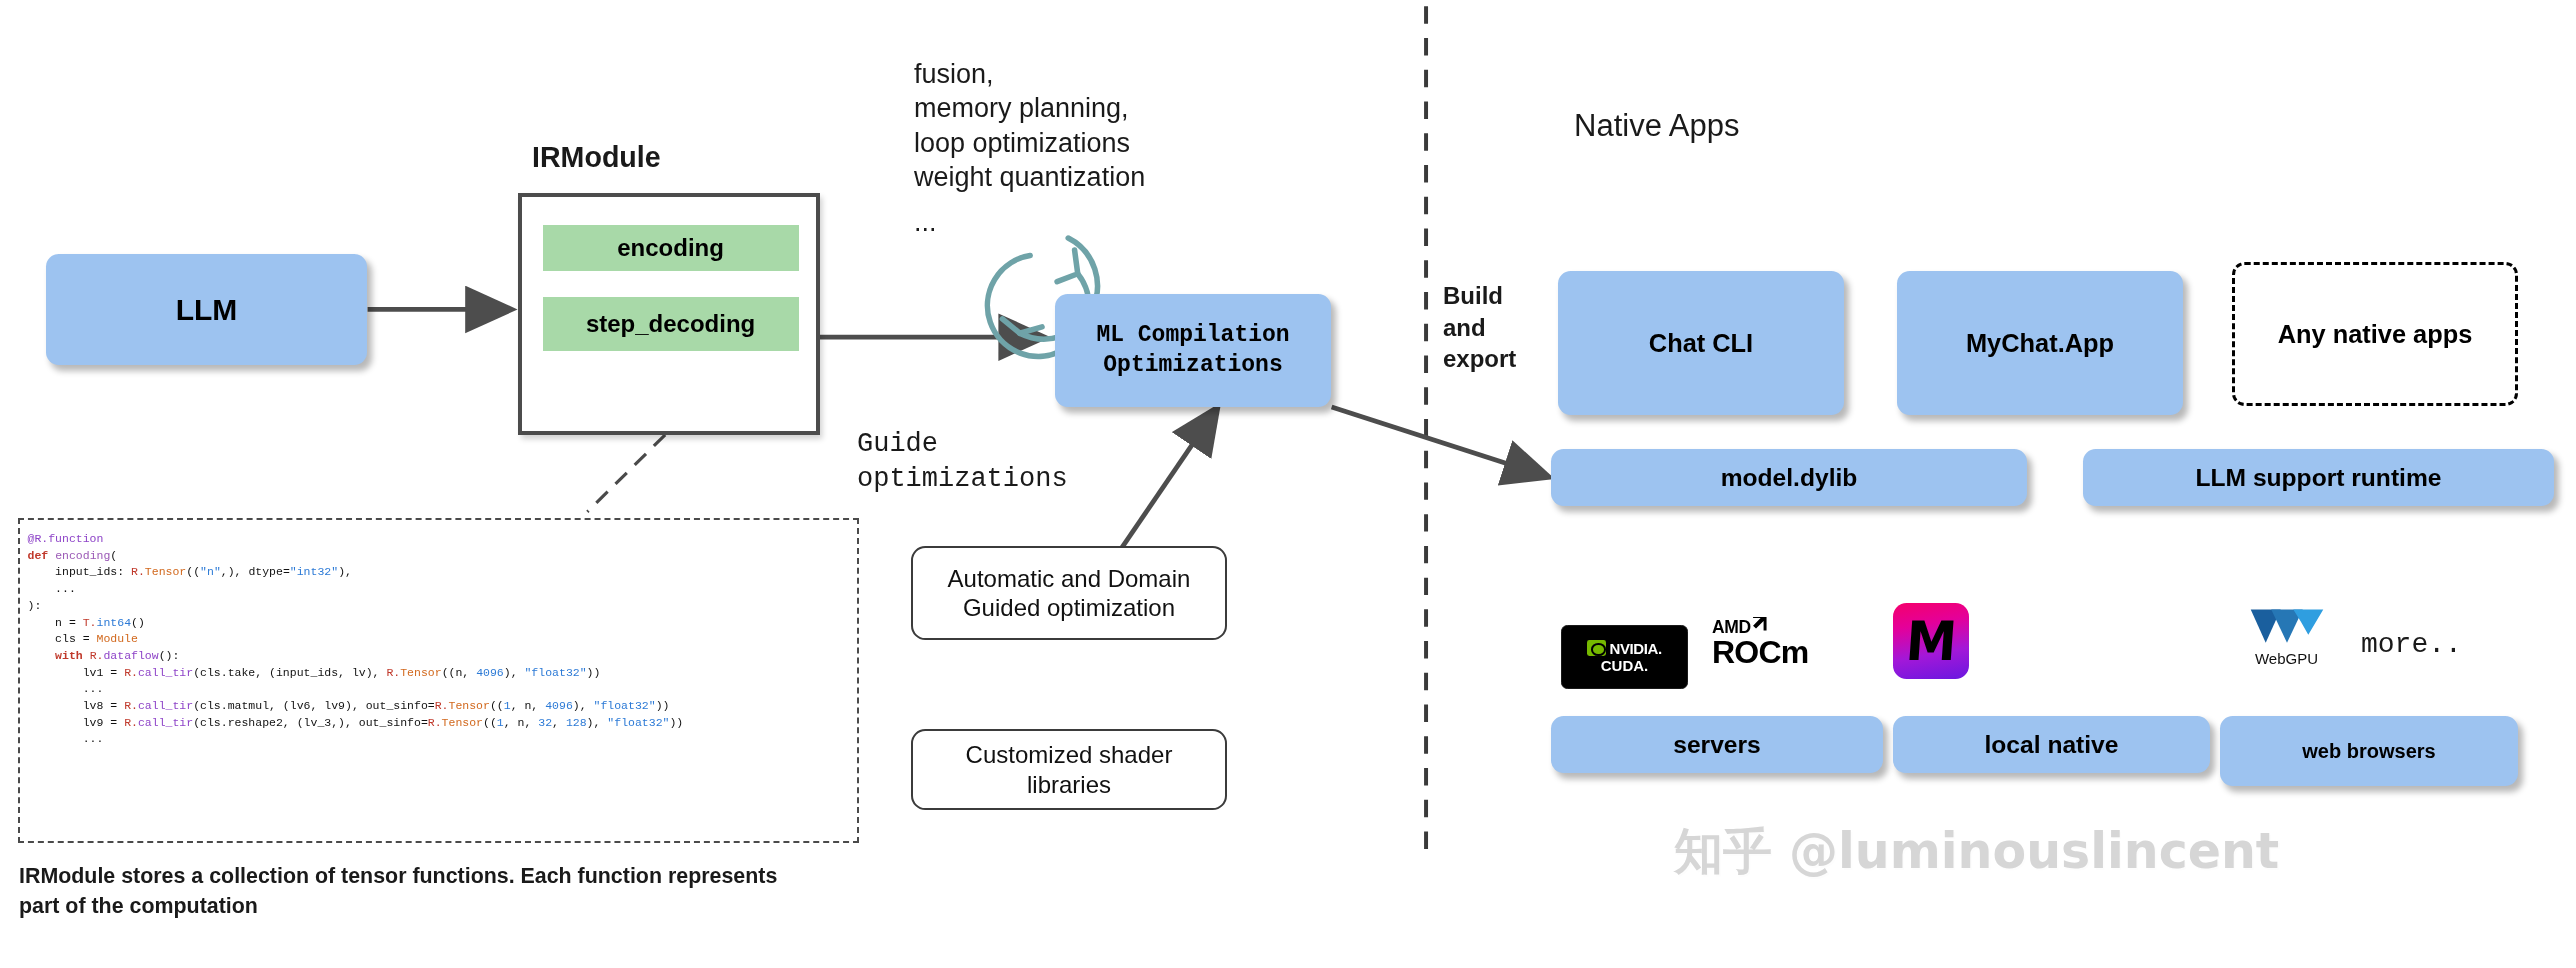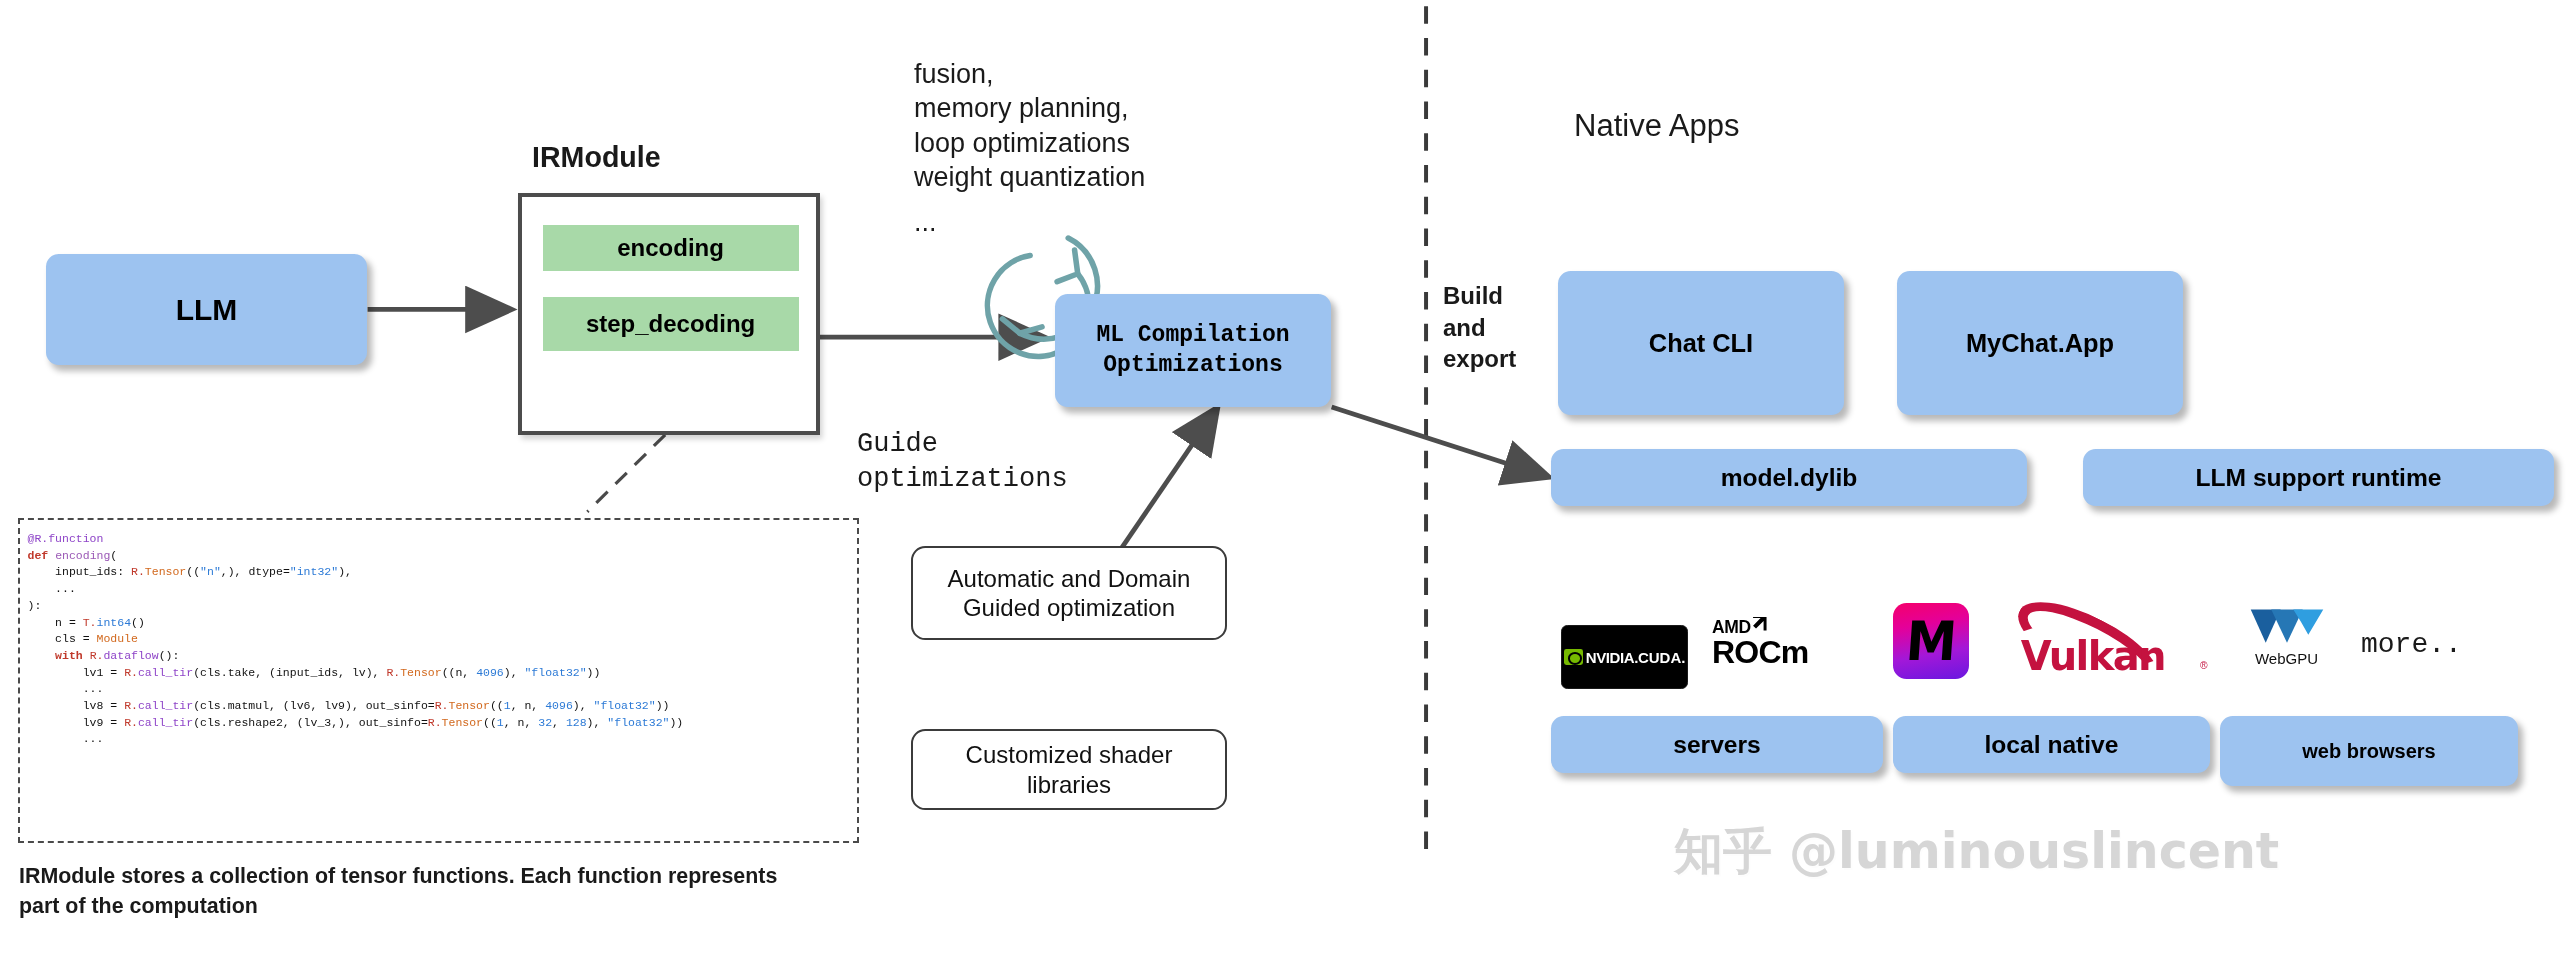--- a/index.html
+++ b/index.html
@@ -107,21 +107,21 @@
   .k-fn  { color: #9b59b6; }
   .k-ns  { color: #c0392b; }
   .k-attr{ color: #8e44c8; }
   .k-num { color: #2c7ad6; }
   .k-str { color: #2c7ad6; }
   .k-orn { color: #d2691e; }
   .nvidia-tile {
     background: #000;
     border-radius: 6.3px;
     border: 1.6px solid #1a1a1a;
-    display: flex; flex-direction: row;
+    display: flex; flex-direction: column;
     align-items: center; justify-content: center;
     color: #fff;
   }
   .nv-top { display: flex; align-items: center; gap: 3.2px; }
   .nv-eye {
     width: 19px; height: 16px;
     background: #76b900;
     border-radius: 2.4px;
     position: relative;
   }
@@ -289,20 +289,23 @@
   </div>
 
   <div class="abs bluebox" style="left:1558px; top:271px; width:286px; height:144px; font-size:25.4px;">
     <span>Chat CLI</span>
   </div>
 
   <div class="abs bluebox" style="left:1897px; top:271px; width:286px; height:144px; font-size:25.4px;">
     <span>MyChat.App</span>
   </div>
 
+  <div class="abs dashbox" style="left:2232px; top:262px; width:286px; height:144px; font-size:25.4px; padding:0 37px;">
+    <span>Any native apps</span>
+  </div>
 
   <div class="abs bluebox" style="left:1551px; top:449px; width:476px; height:57px; font-size:24.6px;">
     <span>model.dylib</span>
   </div>
 
   <div class="abs bluebox" style="left:2083px; top:449px; width:471px; height:57px; font-size:24.6px;">
     <span>LLM support runtime</span>
   </div>
 
 
@@ -321,25 +324,20 @@
     </div>
     <div class="amd-rocm">
       <span>ROCm</span>
     </div>
   </div>
 
   <div class="abs mlogo" style="left:1893px; top:603px; width:76px; height:76px;">
     <span>M</span>
   </div>
 
-  <div class="abs vulkan-block" style="left:2016px; top:619px; width:230px; height:68px;">
-    <span class="vk-swoosh"></span>
-    <span class="vk-word" style="position:absolute; left:4.8px; top:14.3px;">Vulkan</span>
-    <span class="vk-reg" style="position:absolute; left:184px; top:41px;">®</span>
-  </div>
 
   <div class="abs webgpu-block" style="left:2243px; top:608px; width:87px; height:76px;">
     <svg class="wg-mark" viewBox="0 0 96 52">
       <polygon points="2,2 40,2 21,44" fill="#1a5f9e"></polygon>
       <polygon points="28,2 68,2 48,44" fill="#2677b5"></polygon>
       <polygon points="56,2 94,2 75,34 66,18" fill="#2f9ee0"></polygon>
     </svg>
     <span class="wg-word">WebGPU</span>
   </div>
 

